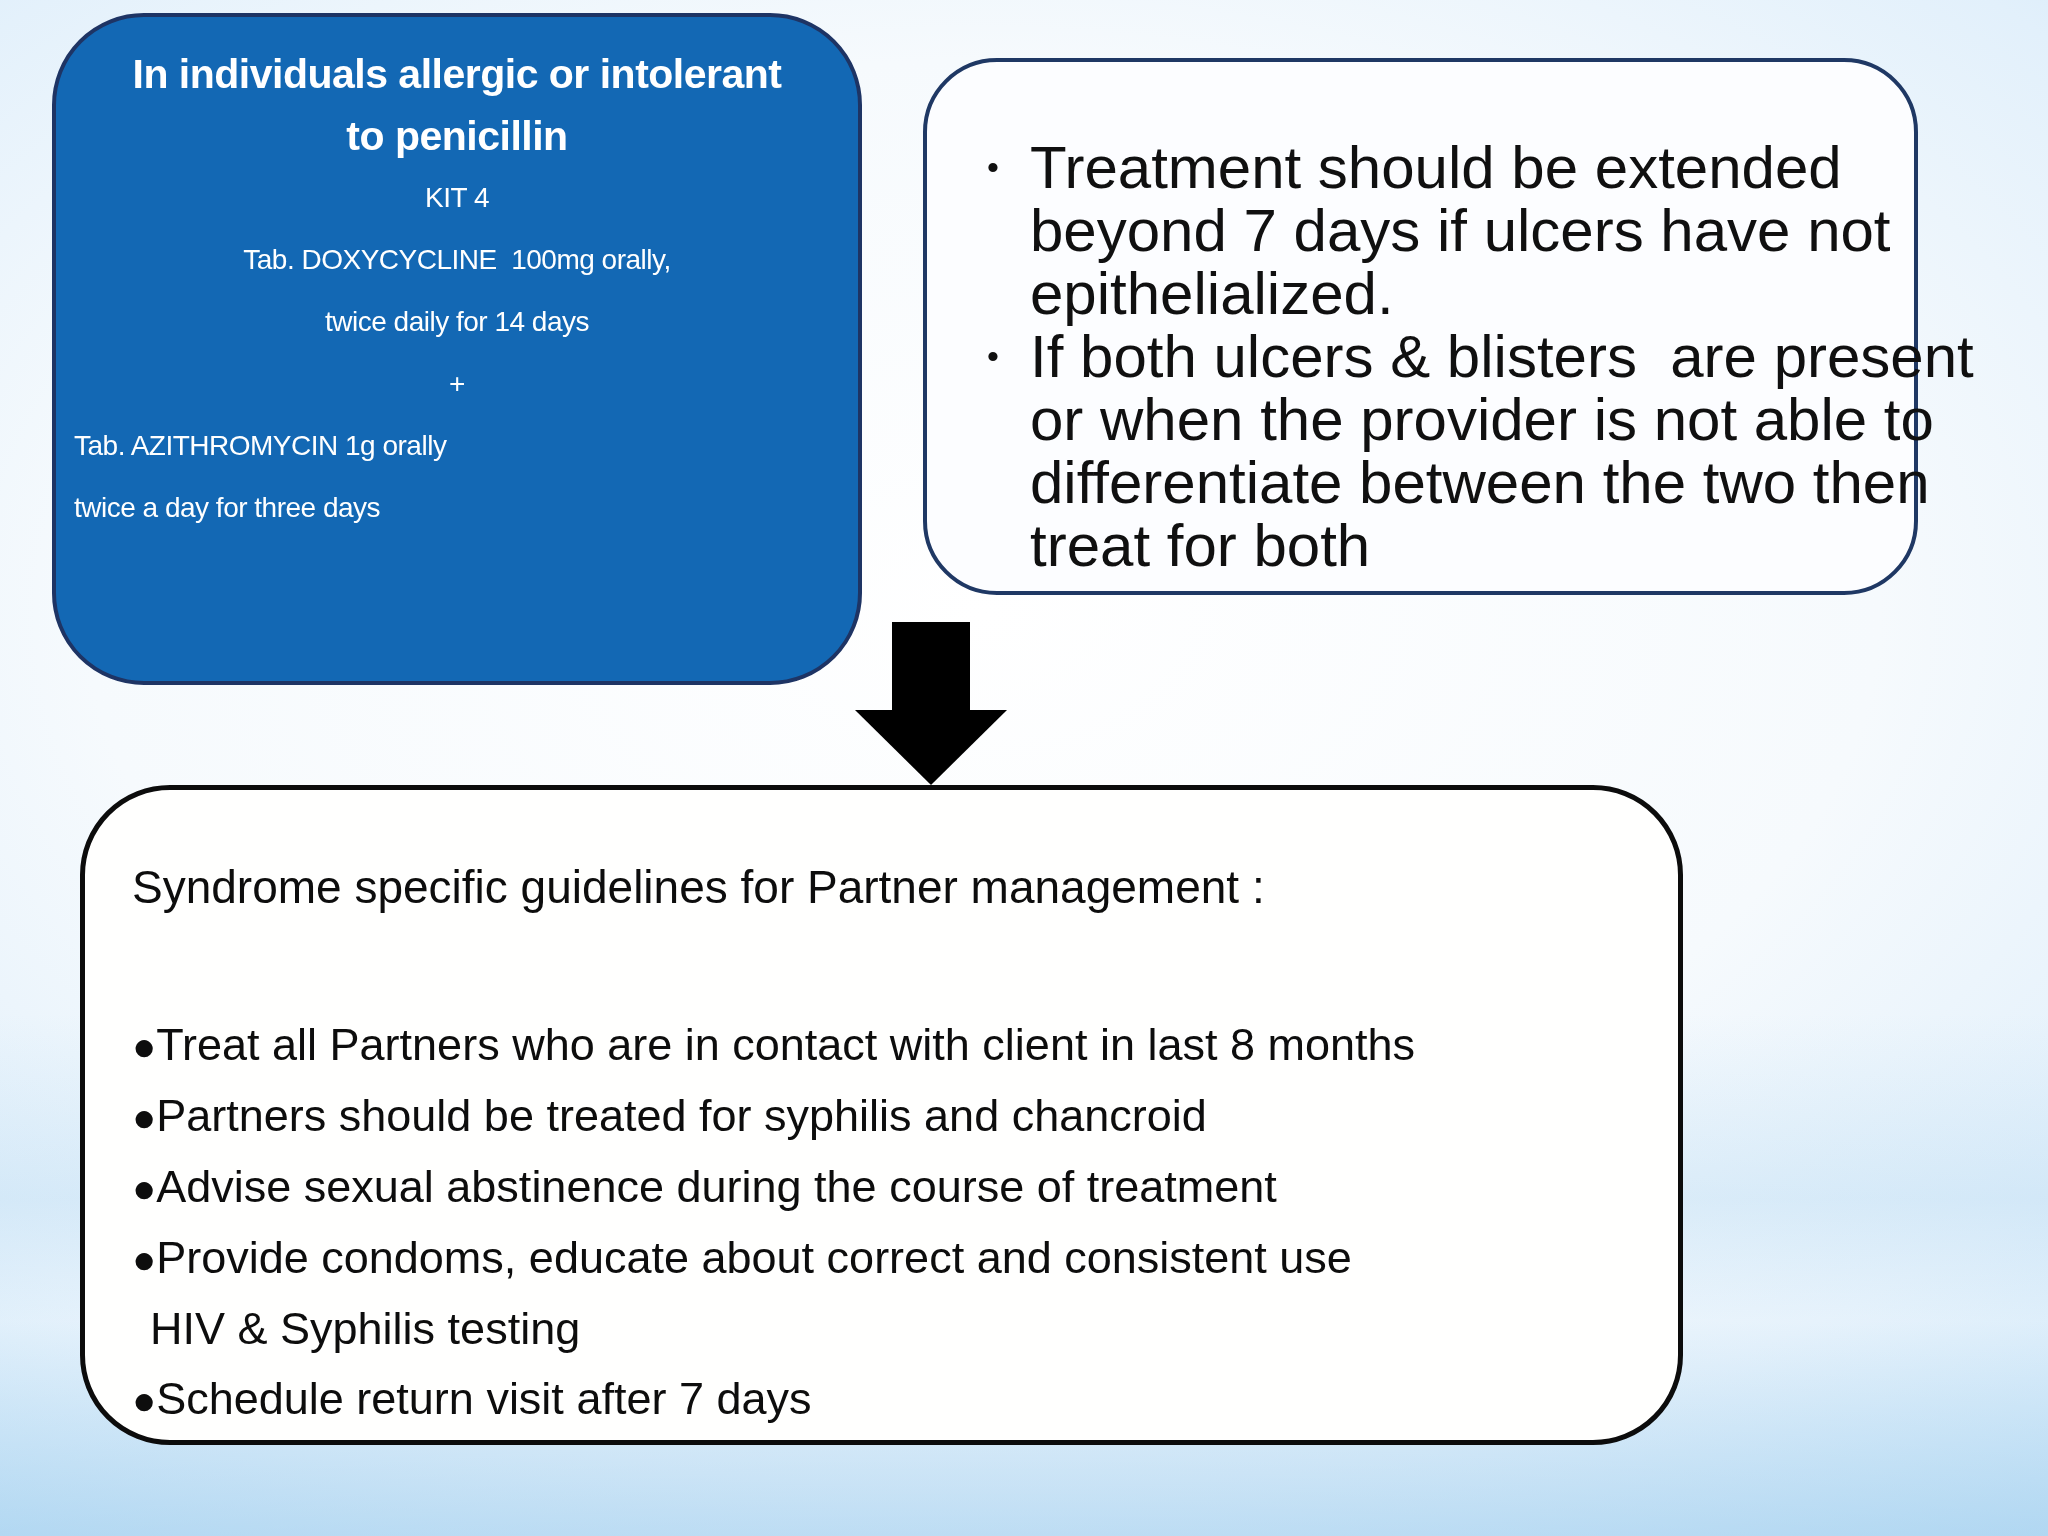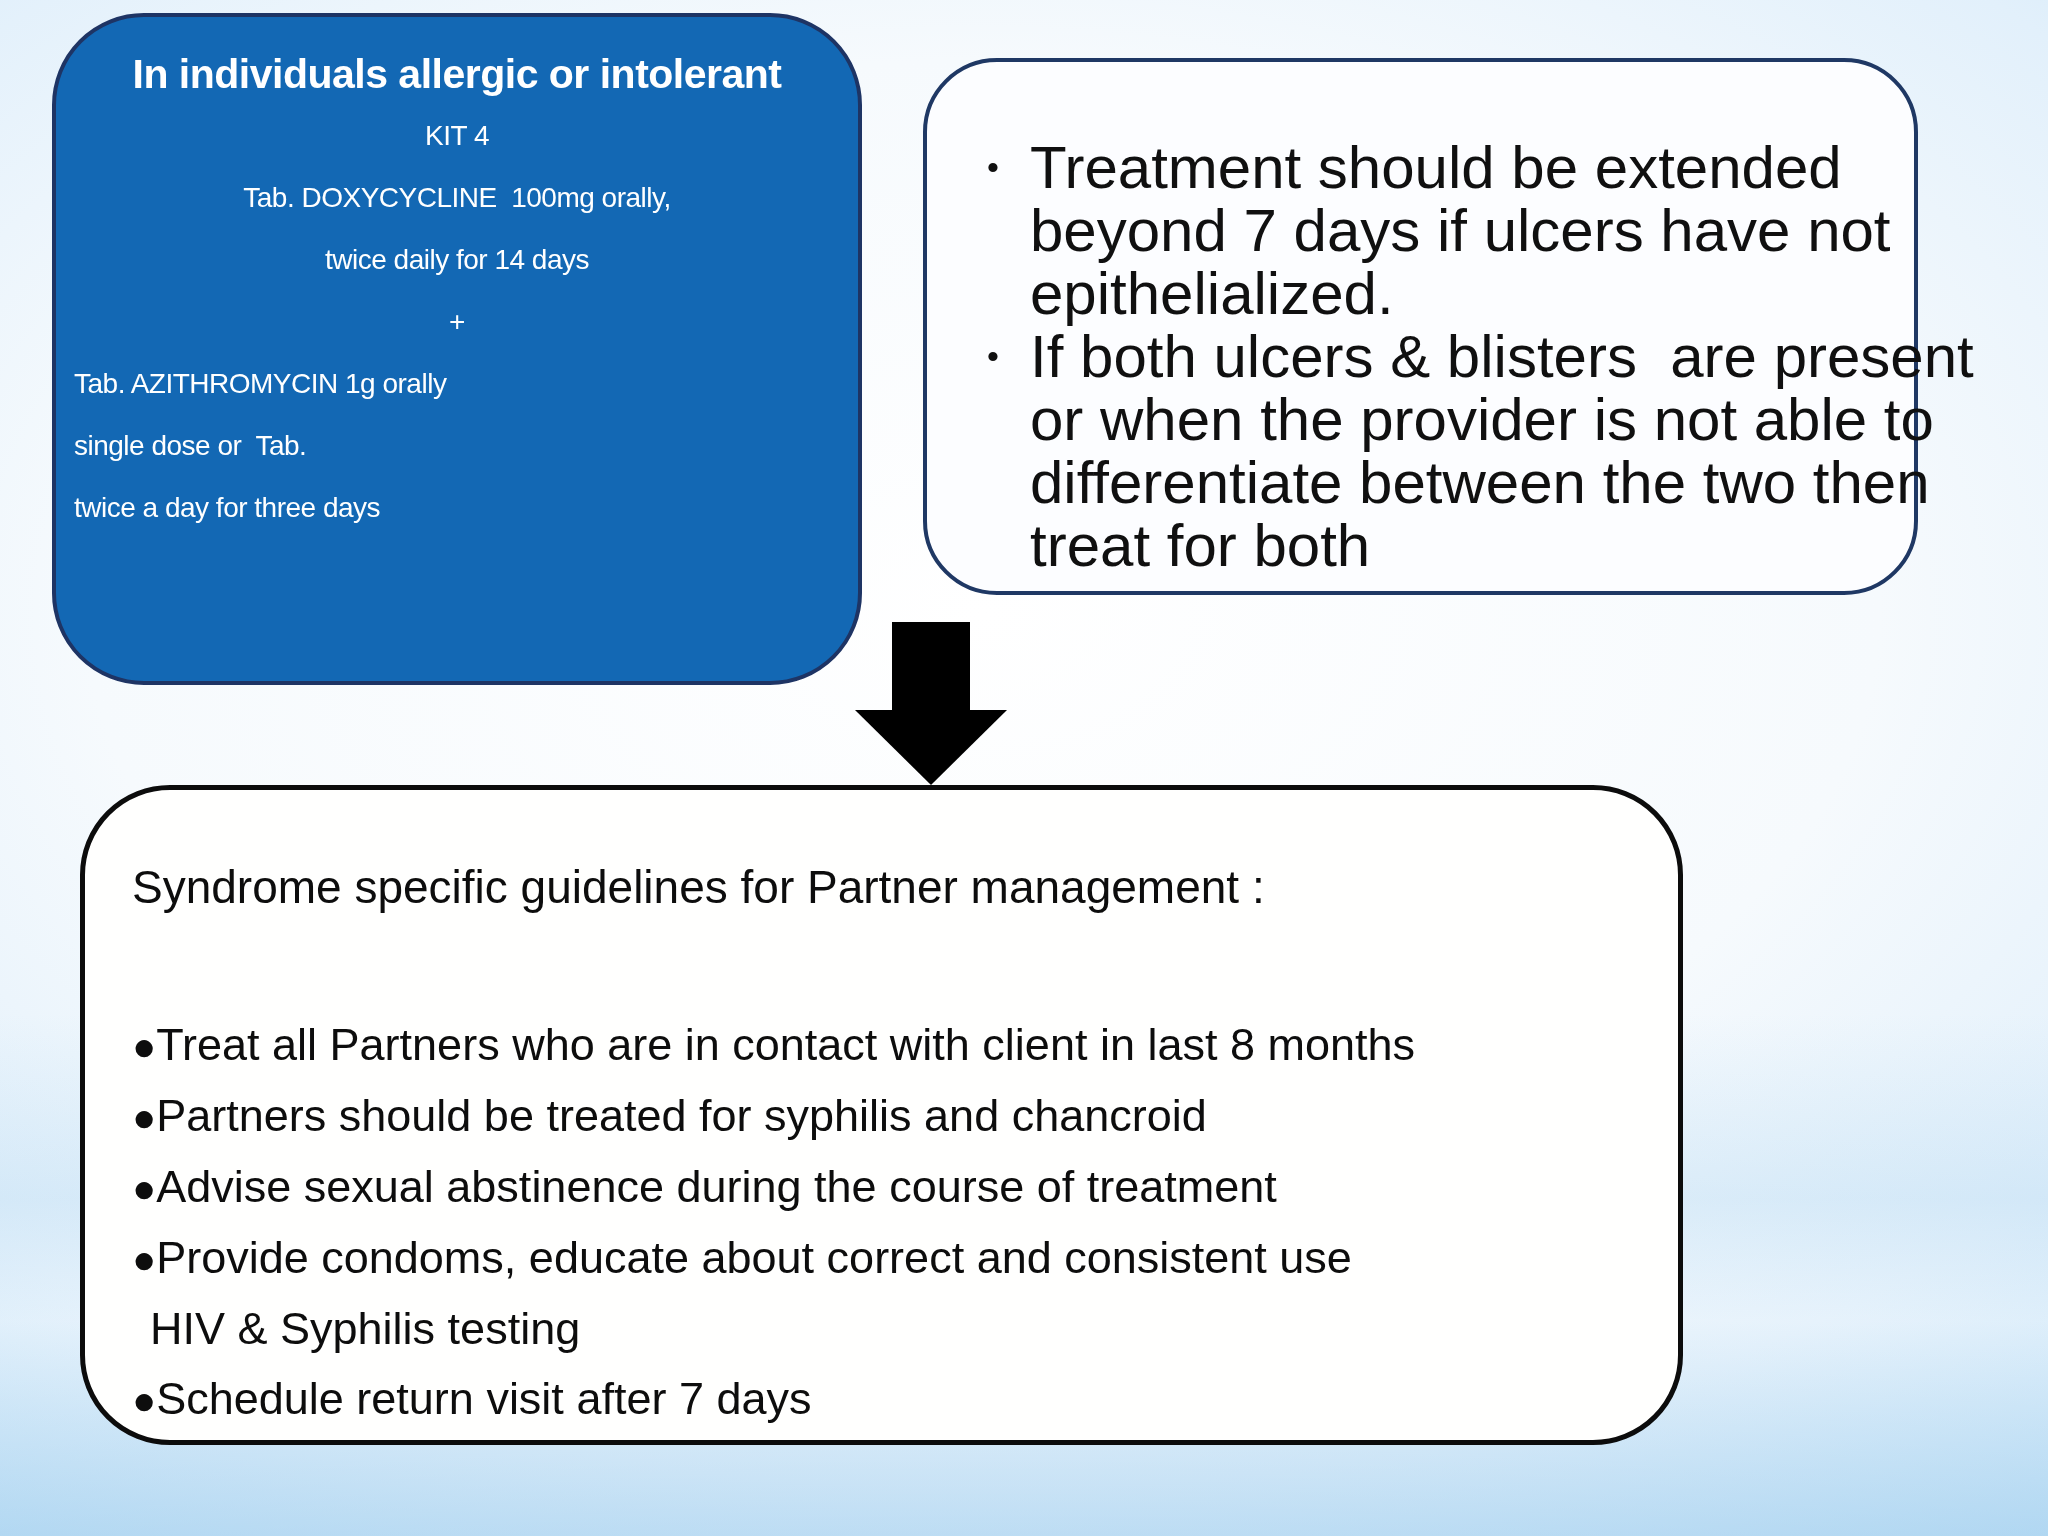--- a/index.html
+++ b/index.html
@@ -53,26 +53,26 @@
   .partner-item .blt { font-size:40px; }
   .partner-item.no-bullet { padding-left:18px; }
 </style>
 </head>
 <body>
 
 <div id="slide">
 
   <div class="blue-box">
     <div class="blue-line c b">In individuals allergic or intolerant</div>
+    <div class="blue-line c b">to penicillin</div>
     <div class="blue-line c">KIT 4</div>
     <div class="blue-line c">Tab. DOXYCYCLINE  100mg orally,</div>
     <div class="blue-line c">twice daily for 14 days</div>
     <div class="blue-line c">+</div>
     <div class="blue-line">Tab. AZITHROMYCIN 1g orally</div>
-    <div class="blue-line">single dose or  Tab.</div>
     <div class="blue-line">twice a day for three days</div>
   </div>
 
   <div class="note-box">
     <div class="note-item">
       <span class="note-marker">•</span>
       <div class="note-lines">
         <div class="note-line">Treatment should be extended</div>
         <div class="note-line">beyond 7 days if ulcers have not</div>
         <div class="note-line">epithelialized.</div>

